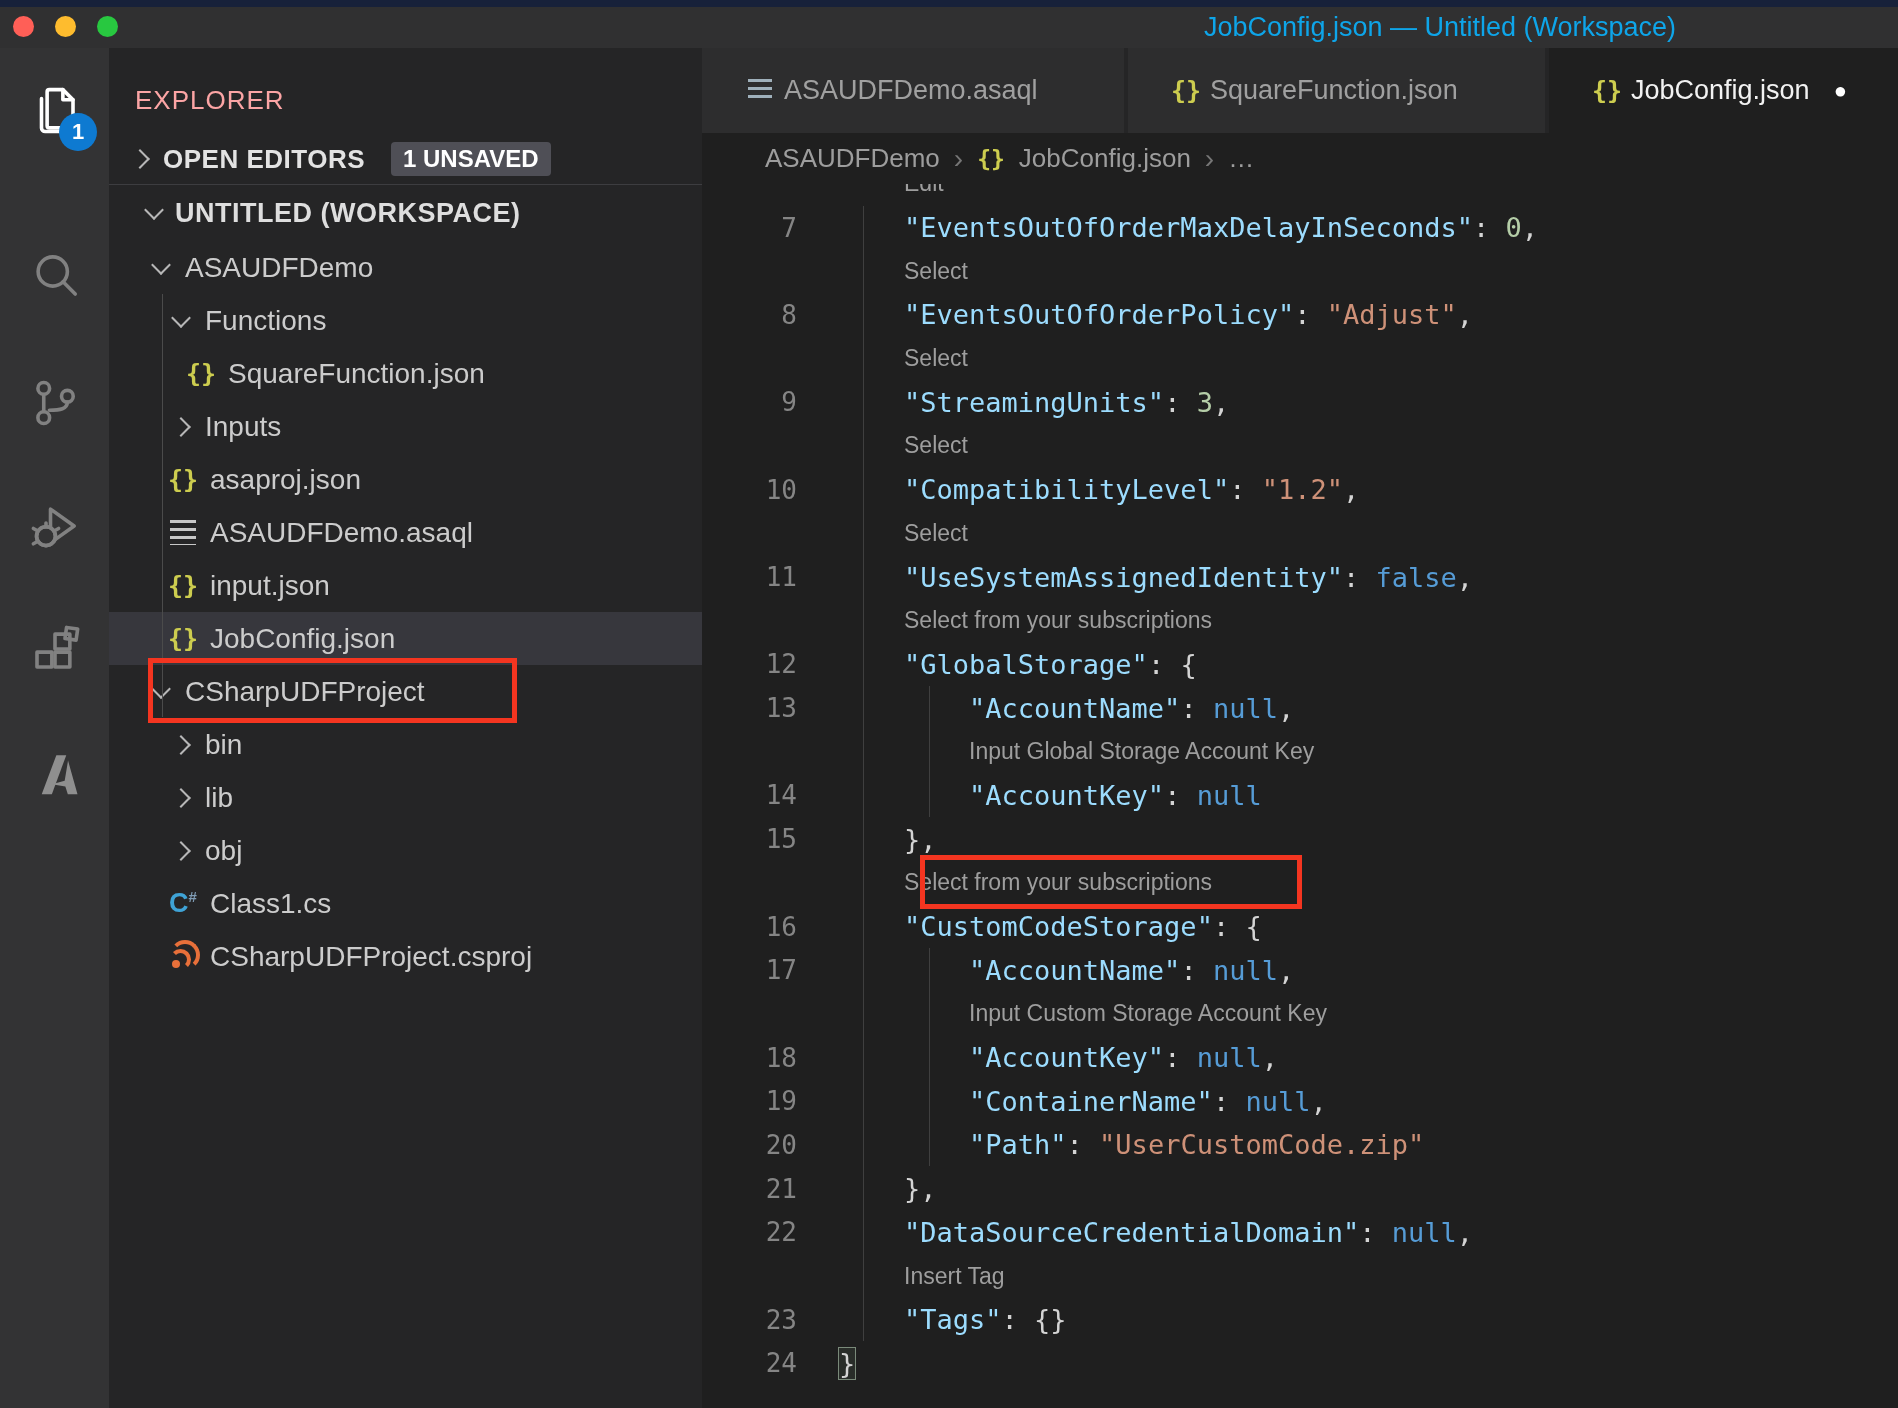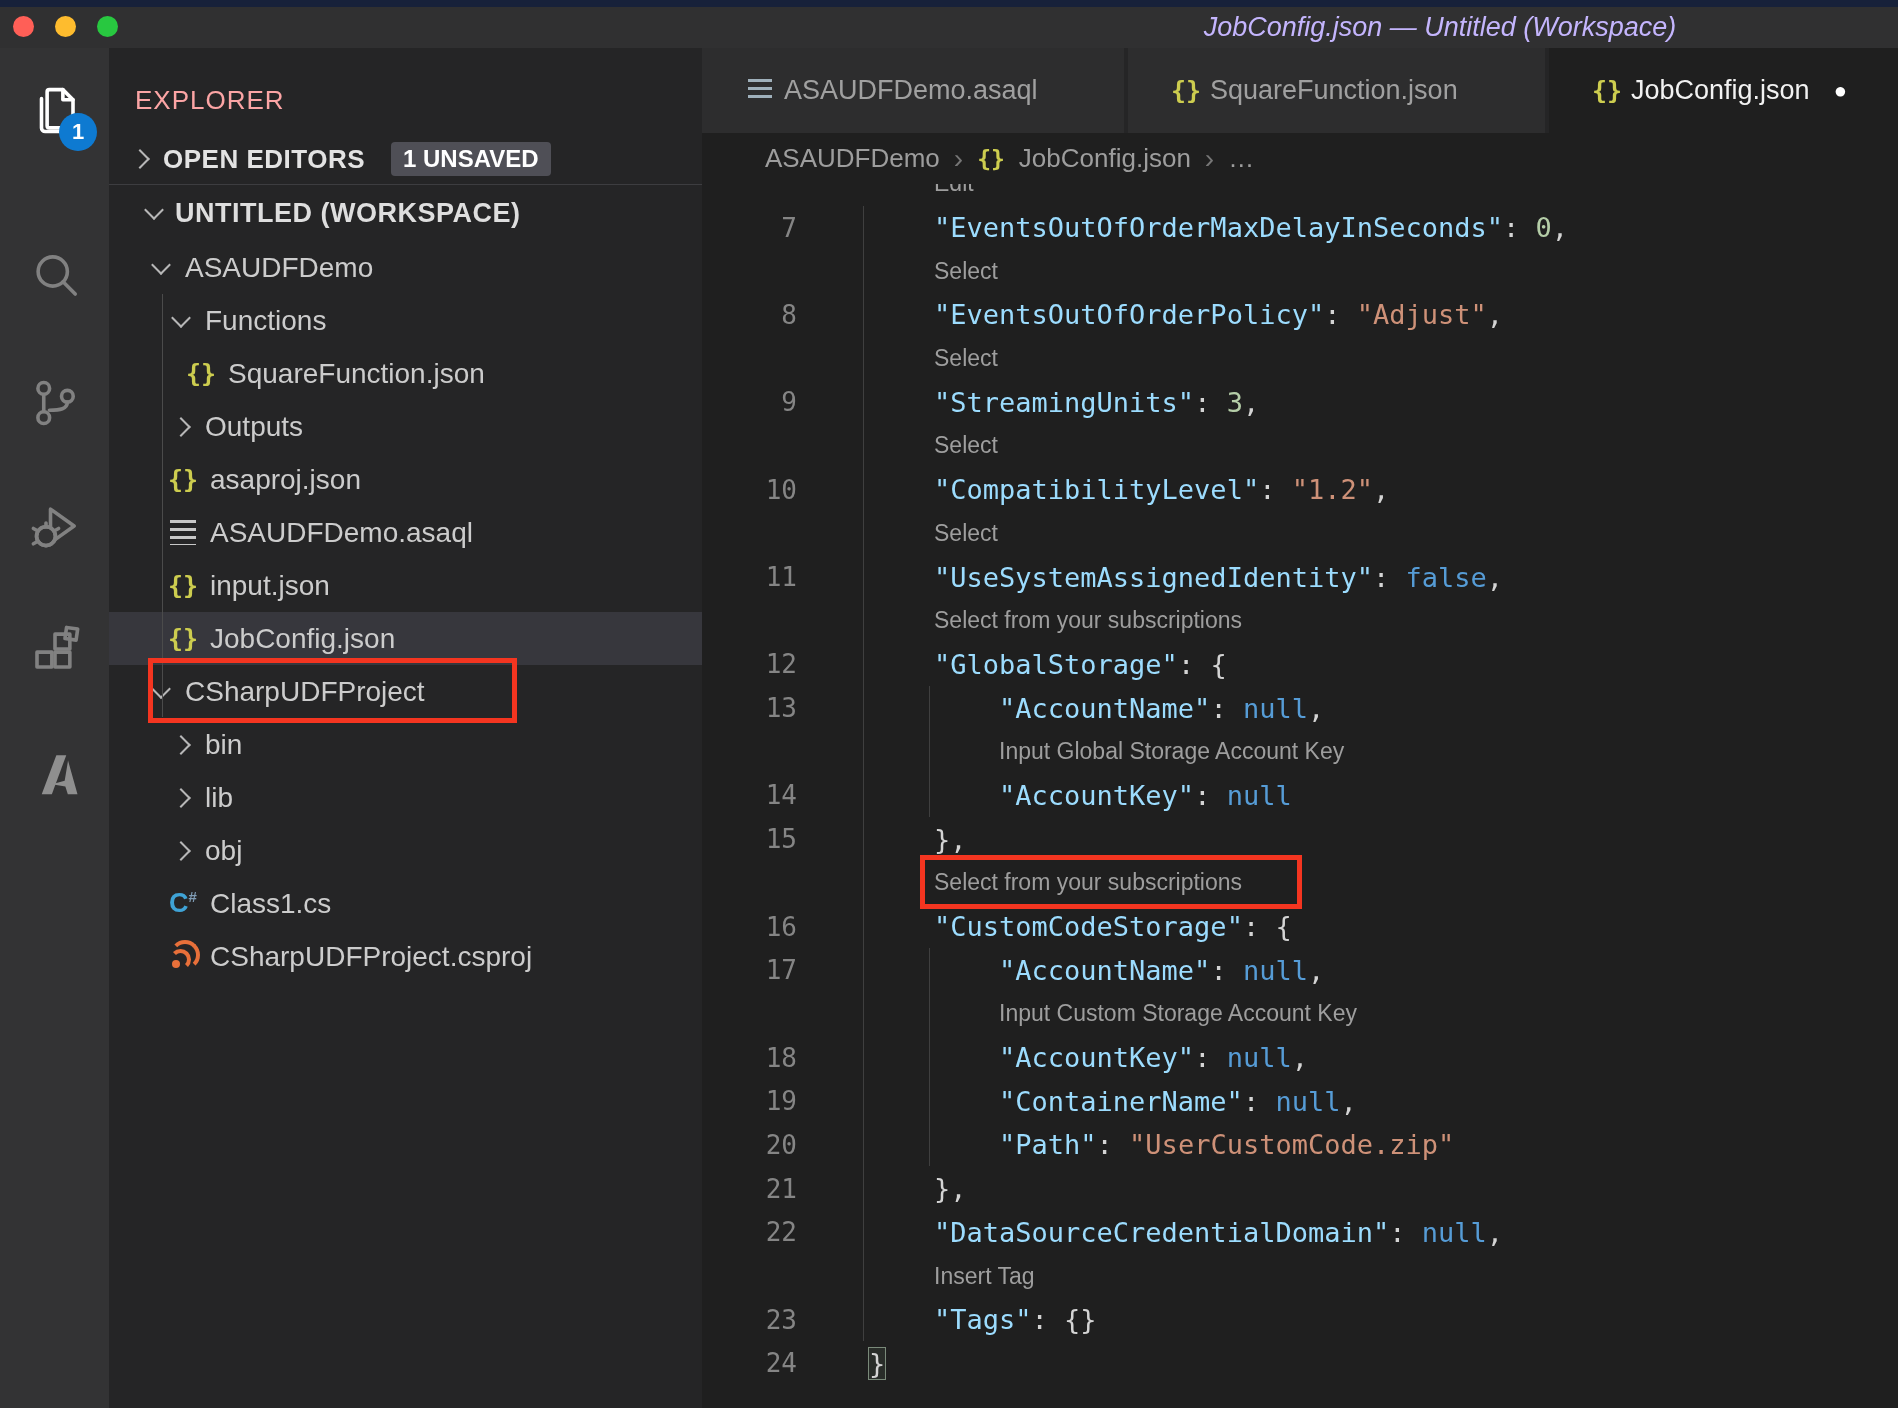--- a/index.html
+++ b/index.html
@@ -8,21 +8,21 @@
 
   
   .top-strip{position:absolute;left:0;top:0;width:100%;height:7px;background:#17213a;}
   .titlebar{position:absolute;left:0;top:7px;width:100%;height:41px;background:#303031;}
   .lights{position:absolute;left:13px;top:9px;display:flex;gap:21px;}
   .light{width:21px;height:21px;border-radius:50%;}
   .light.red{background:#ff5f57;}
   .light.yellow{background:#febc2e;}
   .light.green{background:#28c840;}
   .win-title{position:absolute;left:1040px;top:0;width:800px;height:41px;line-height:41px;
-    text-align:center;color:#c4b5fd;font-size:27px;white-space:nowrap;font-style:italic;}
+    text-align:center;color:#0ea5e9;font-size:27px;white-space:nowrap;}
 
   
   .activitybar{position:absolute;left:0;top:48px;width:109px;bottom:0;background:#333334;}
   .ai{position:absolute;left:0;width:109px;height:104px;display:flex;align-items:center;justify-content:center;}
   .ai svg{width:54px;height:54px;}
   .ai svg *{stroke:#818181;stroke-width:1.6;fill:none;stroke-linecap:round;stroke-linejoin:round;}
   .ai.active svg *{stroke:#ffffff;}
   .ai .fillpath{fill:#8f8f8f;stroke:none !important;}
   .badge{position:absolute;right:12px;bottom:12px;min-width:38px;height:38px;border-radius:50%;
     background:var(--badge,#0e7ad1);color:#fff;font-size:22px;font-weight:700;
@@ -81,21 +81,21 @@
   .tab-gap{width:4px;background:#252526;flex:none;}
   .breadcrumb{height:51px;display:flex;align-items:center;padding-left:63px;gap:14px;
     color:#9d9d9d;font-size:26px;background:#1f1f1f;}
   .breadcrumb .sep{color:#767676;font-size:28px;}
   .breadcrumb .braces{font-size:23px;}
 
   .code{position:absolute;left:0;top:136px;right:0;bottom:0;overflow:hidden;}
   #code-rows{position:relative;margin-top:-22px;z-index:2;}
   .crow{height:43.7px;display:flex;align-items:center;}
   .lnum{width:95px;flex:none;text-align:right;color:#858585;font-family:"DejaVu Sans Mono",monospace;font-size:26px;}
-  .ltext{margin-left:72px;white-space:pre;font-family:"DejaVu Sans Mono",monospace;font-size:27px;}
+  .ltext{margin-left:42px;white-space:pre;font-family:"DejaVu Sans Mono",monospace;font-size:27px;}
   .ltext.lens{font-family:"Liberation Sans",sans-serif;font-size:23px;color:#9e9e9e;}
   .tk.key{color:var(--key,#9cdcfe);}
   .tk.p{color:#d4d4d4;}
   .tk.str{color:var(--str,#ce9178);}
   .tk.num{color:var(--num,#b5cea8);}
   .tk.kw{color:var(--kw,#569cd6);}
   .tk.pb{outline:1px solid #7a8a7a;background:rgba(100,130,100,.15);}
   .guide{position:absolute;width:1px;background:#3f3f3f;z-index:1;}
   #guideA{left:161px;top:22px;height:1135px;}
   #guideB1{left:227px;top:502px;height:131px;}
@@ -186,21 +186,21 @@
         <div class="trow lvl2f">
           <span class="chev down"></span>
           <span class="tlabel">Functions</span>
         </div>
         <div class="trow lvl3">
           <span class="ticon braces">{}</span>
           <span class="tlabel">SquareFunction.json</span>
         </div>
         <div class="trow lvl2f">
           <span class="chev right"></span>
-          <span class="tlabel">Outputs</span>
+          <span class="tlabel">Inputs</span>
         </div>
         <div class="trow lvl2">
           <span class="ticon braces">{}</span>
           <span class="tlabel">asaproj.json</span>
         </div>
         <div class="trow lvl2">
           <span class="ticon">
             <span class="listicon"></span>
           </span>
           <span class="tlabel">ASAUDFDemo.asaql</span>

